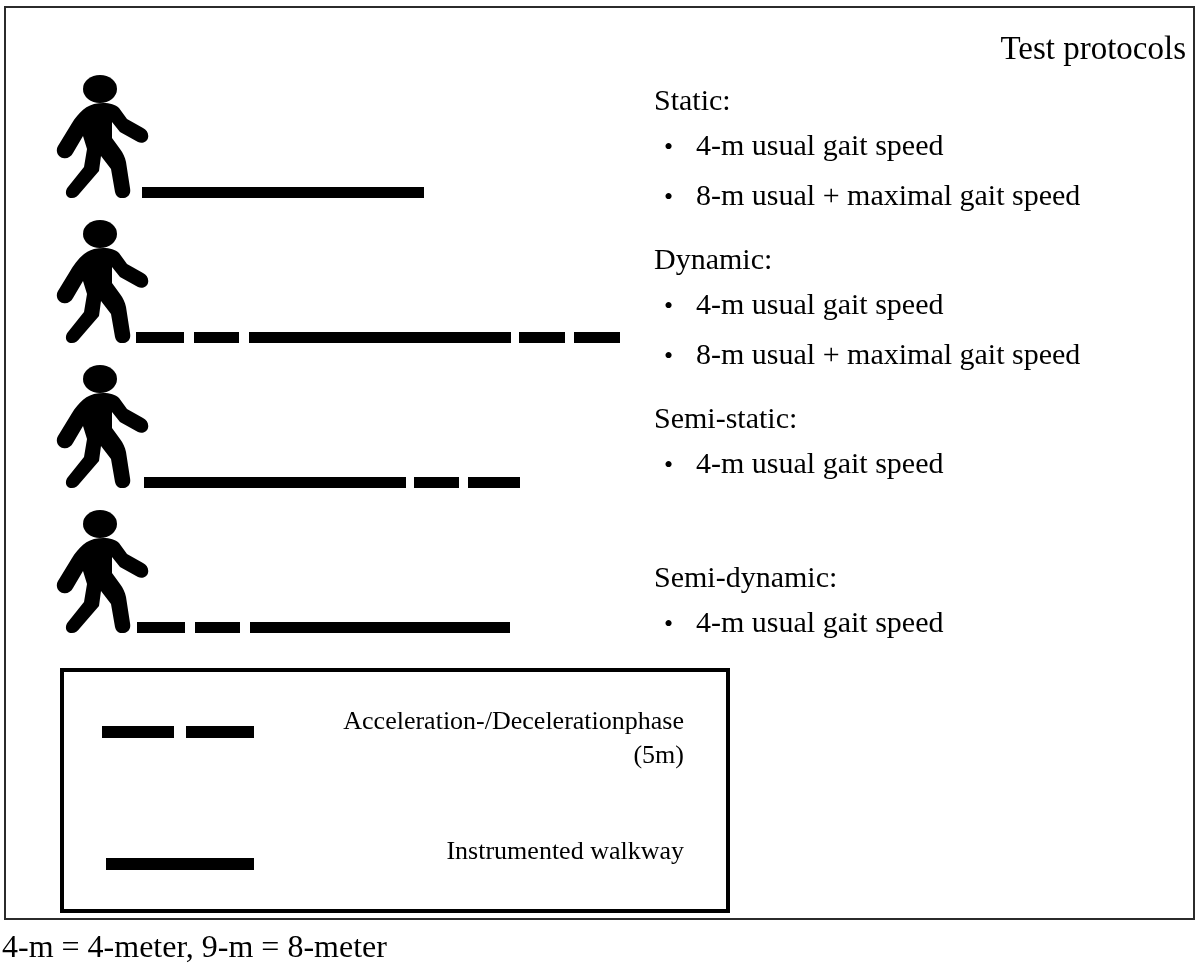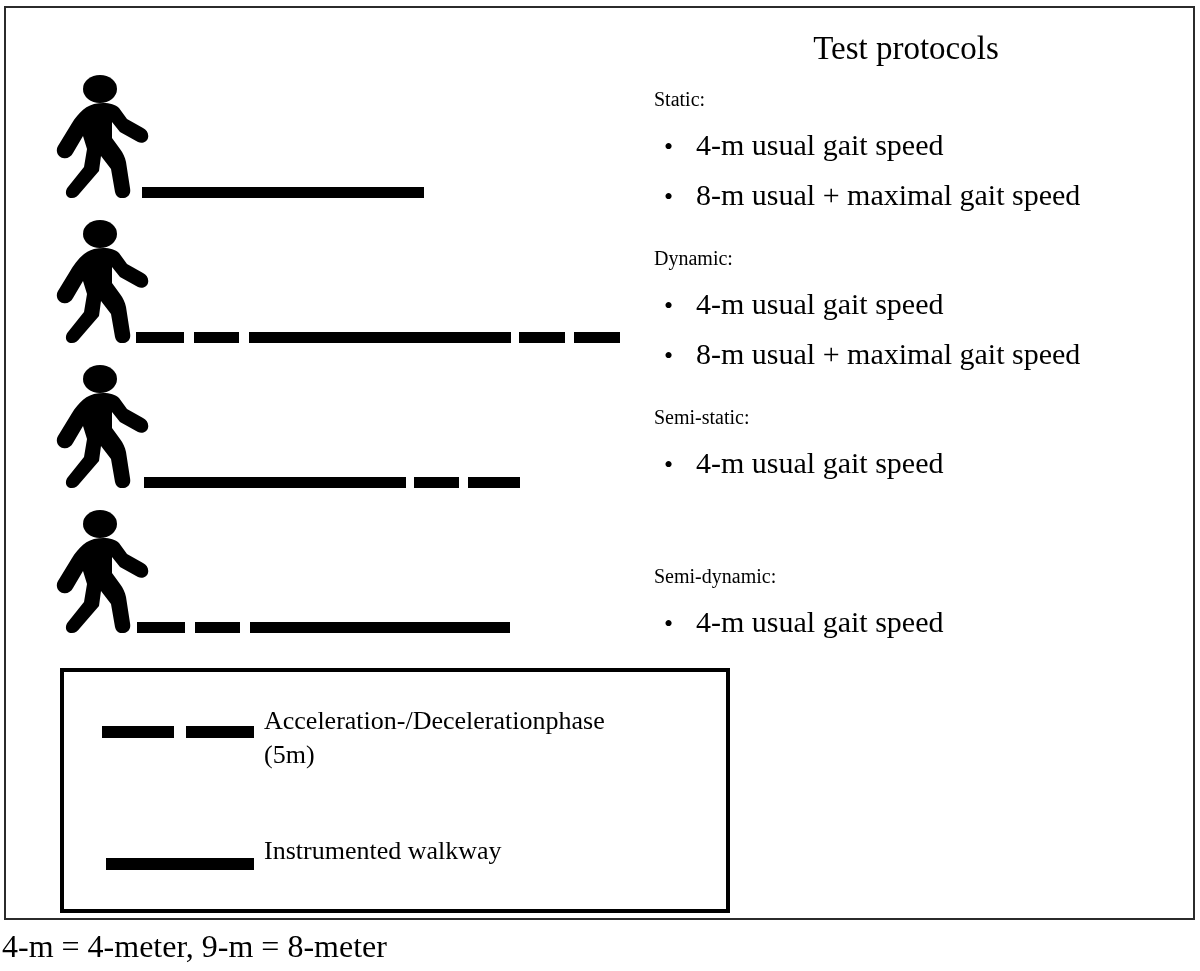--- a/index.html
+++ b/index.html
@@ -27,21 +27,21 @@
     box-sizing: border-box;
     background: #ffffff;
   }
 
   
   #title {
     position: absolute;
     left: 620px;
     top: 20px;
     width: 560px;
-    text-align: center;
+    text-align: right;
     font-size: 33px;
     line-height: 40px;
     white-space: nowrap;
   }
 
   
   .walk-row {
     position: absolute;
     left: 0;
     width: 620px;
@@ -65,21 +65,21 @@
 
   
   #protocols {
     position: absolute;
     left: 648px;
     top: 70px;
     width: 540px;
   }
   .proto-block { margin-bottom: 14px; }
   .proto-head {
-    font-size: 20px;
+    font-size: 30px;
     line-height: 43px;
     white-space: nowrap;
   }
   .proto-item {
     font-size: 30px;
     line-height: 48px;
     white-space: nowrap;
     display: flex;
     align-items: baseline;
   }
@@ -104,21 +104,21 @@
     background: #ffffff;
   }
   .legend-row { position: absolute; left: 0; width: 100%; }
   .legend-sample {
     position: absolute;
     height: 12px;
   }
   .legend-sample .seg { position: absolute; top: 0; height: 12px; background: #000; }
   .legend-text {
     position: absolute;
-    text-align: left;
+    text-align: right;
     font-size: 26px;
     line-height: 34px;
     white-space: nowrap;
   }
 
   
   #caption {
     position: absolute;
     left: 2px;
     top: 925px;

